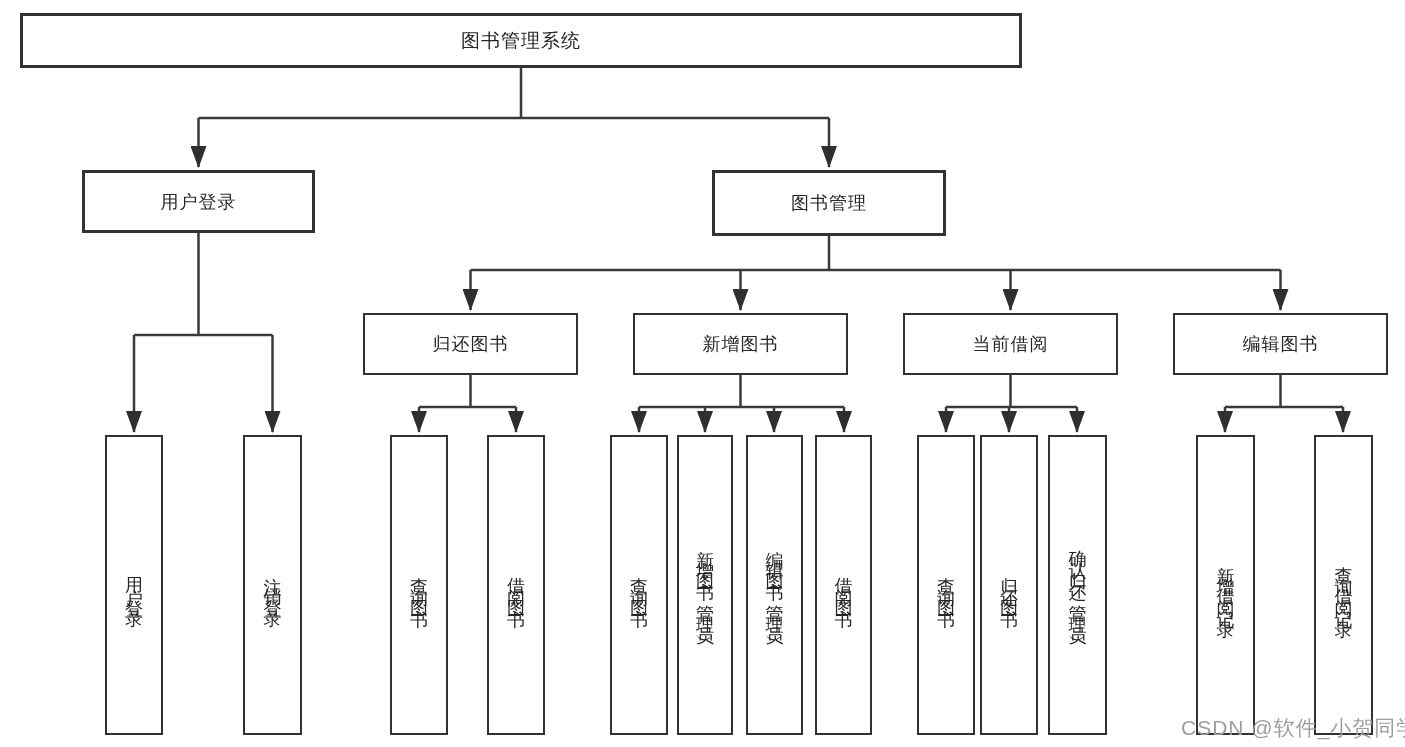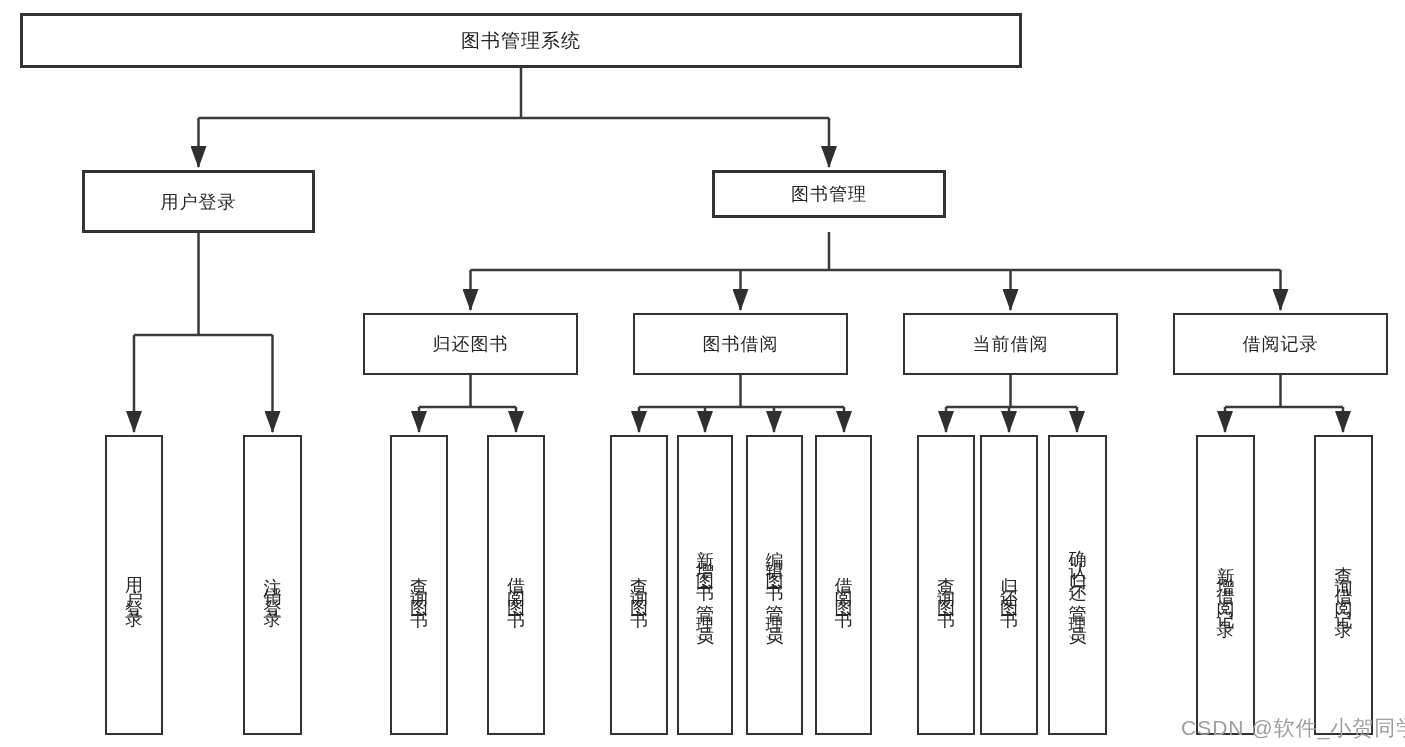--- a/index.html
+++ b/index.html
@@ -107,26 +107,26 @@
 
       <path d="M1280.5,375 V407 M1225,407 H1343"></path>
       <line x1="1225" y1="407" x2="1225" y2="432" marker-end="url(#arw)"></line>
       <line x1="1343" y1="407" x2="1343" y2="432" marker-end="url(#arw)"></line>
     </g>
   </svg>
 
   <div class="node lvl1" style="left:20px; top:13px; width:1002px; height:55px;">图书管理系统</div>
 
   <div class="node lvl2" style="left:82px; top:170px; width:233px; height:63px;">用户登录</div>
-  <div class="node lvl2" style="left:712px; top:170px; width:234px; height:48px;">图书管理</div>
+  <div class="node lvl2" style="left:712px; top:170px; width:234px; height:66px;">图书管理</div>
 
   <div class="node lvl3" style="left:363px; top:313px; width:215px; height:62px;">归还图书</div>
-  <div class="node lvl3" style="left:633px; top:313px; width:215px; height:62px;">图书借阅</div>
+  <div class="node lvl3" style="left:633px; top:313px; width:215px; height:62px;">新增图书</div>
   <div class="node lvl3" style="left:903px; top:313px; width:215px; height:62px;text-align:right;">当前借阅</div>
-  <div class="node lvl3" style="left:1173px; top:313px; width:215px; height:62px;">借阅记录</div>
+  <div class="node lvl3" style="left:1173px; top:313px; width:215px; height:62px;">编辑图书</div>
 
   <div class="node leaf" style="left:105px; top:435px; width:58px; height:300px;">用户登录</div>
   <div class="node leaf" style="left:243px; top:435px; width:59px; height:300px;">注销登录</div>
 
   <div class="node leaf" style="left:390px; top:435px; width:58px; height:300px;">查询图书</div>
   <div class="node leaf" style="left:487px; top:435px; width:58px; height:300px;">借阅图书</div>
 
   <div class="node leaf" style="left:610px; top:435px; width:58px; height:300px;">查询图书</div>
   <div class="node leaf" style="left:677px; top:435px; width:56px; height:300px;">新增图书（管理员）</div>
   <div class="node leaf" style="left:746px; top:435px; width:57px; height:300px;">编辑图书（管理员）</div>

